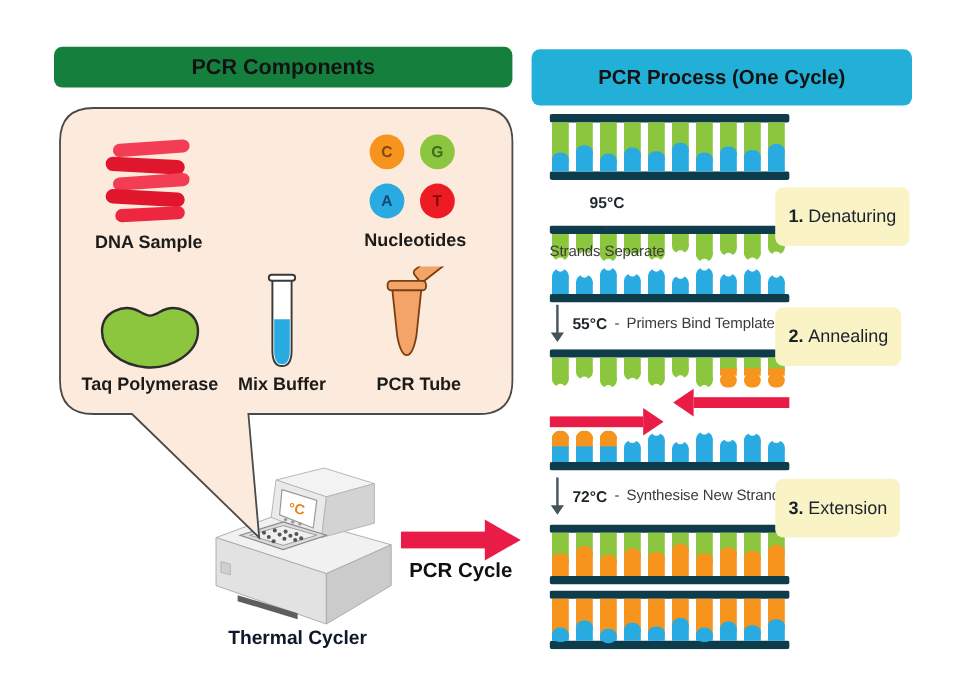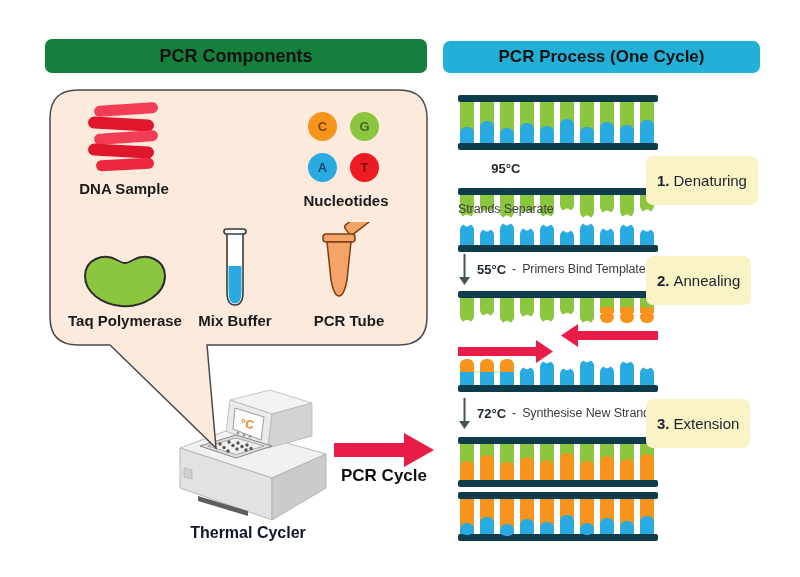--- a/index.html
+++ b/index.html
@@ -1,26 +1,26 @@
 <!DOCTYPE html>
 <html><head>
 <meta charset="utf-8">
 <style>
   html,body{margin:0;padding:0;background:#fff;}
   .canvas{position:relative;width:800px;height:577px;background:#ffffff;
           font-family:"Liberation Sans",sans-serif;overflow:hidden;}
   .hdr{position:absolute;display:flex;align-items:center;justify-content:center;
        font-weight:bold;color:#121212;border-radius:7px;}
   .hdr-left{left:45px;top:39px;width:382px;height:34px;background:#15803d;font-size:18px;}
-  .hdr-right{left:443px;top:41px;width:317px;height:32px;background:#23B0D8;font-size:17px;}
+  .hdr-right{left:443px;top:41px;width:317px;height:47px;background:#23B0D8;font-size:17px;}
   .abs{position:absolute;}
   .cell{position:absolute;display:flex;flex-direction:column;align-items:center;}
   .icon-box{display:flex;align-items:flex-end;justify-content:center;}
   .lbl{font-weight:bold;font-size:15px;color:#1b1b1b;white-space:nowrap;}
-  .c1{left:64px;top:90px;width:120px;} .c1 .icon-box{height:90px;}
+  .c1{left:64px;top:104px;width:120px;} .c1 .icon-box{height:90px;}
   .c2{left:183px;top:102px;width:104px;} .c2 .icon-box{height:90px;}
   .c3{left:288px;top:102px;width:116px;} .c3 .icon-box{height:90px;}
   .c4{left:58px;top:218px;width:134px;} .c4 .icon-box{height:94px;}
   .c5{left:183px;top:214px;width:104px;} .c5 .icon-box{height:98px;}
   .c6{left:294px;top:212px;width:110px;} .c6 .icon-box{height:100px;}
   .nuc-wrap{position:relative;width:92px;height:84px;}
   .base{position:absolute;width:29px;height:29px;border-radius:50%;
         display:flex;align-items:center;justify-content:center;
         font-weight:bold;font-size:13px;}
   .base-c{left:8px;top:4px;color:#7A4A10;}

